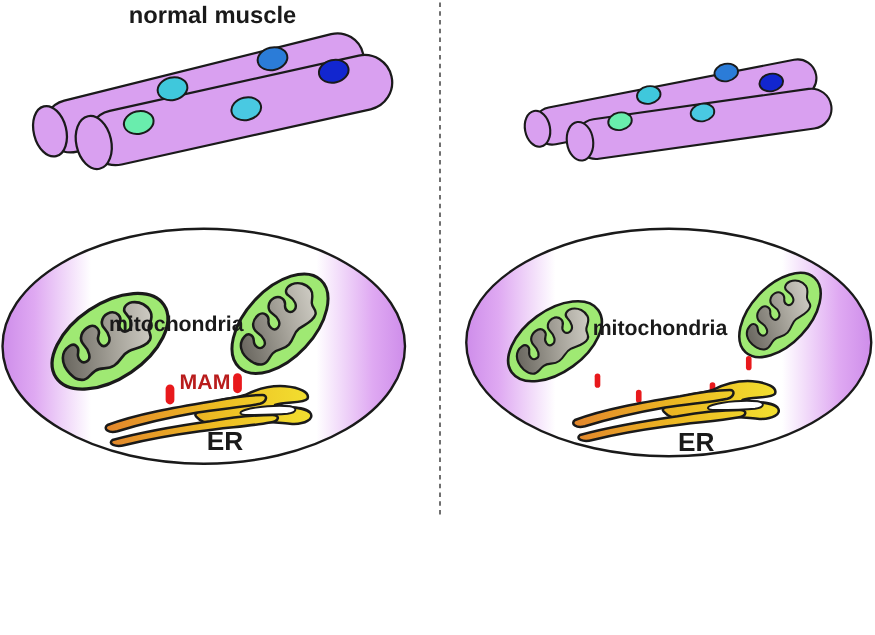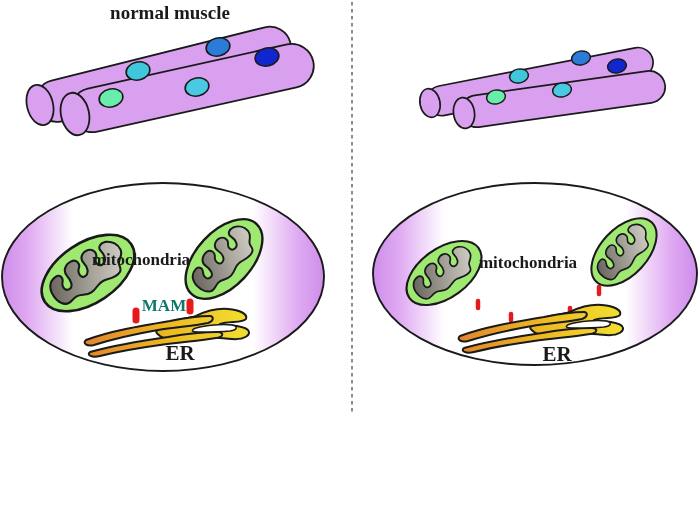--- a/index.html
+++ b/index.html
@@ -1,24 +1,24 @@
 <!DOCTYPE html>
 <html><head>
 <meta charset="utf-8">
 <style>
   html,body{margin:0;padding:0;background:#ffffff;}
   .canvas{
     position:relative;width:700px;height:424px;background:#ffffff;overflow:hidden;
-    font-family:Liberation Serif, serif;color:#1a1a1a;
+    font-family:Liberation Sans, sans-serif;color:#1a1a1a;
   }
   .canvas svg{position:absolute;left:0;top:0;}
   .lbl{position:absolute;transform:translateX(-50%);font-weight:bold;white-space:nowrap;line-height:1;}
   .title{font-size:19px;}
   .mito-lbl{font-size:17px;margin-top:32px;}
-  .mam-lbl{font-size:17px;color:#0f766e;}
+  .mam-lbl{font-size:17px;color:#b91c1c;}
   .er-lbl{font-size:21px;}
   .caption{font-size:19px;}
   .wedge-lbl{font-size:18px;color:#ffffff;}
 </style>
 </head>
 <body>
 
 <div class="canvas">
 
   <svg width="700" height="508" viewBox="0 0 700 508">

